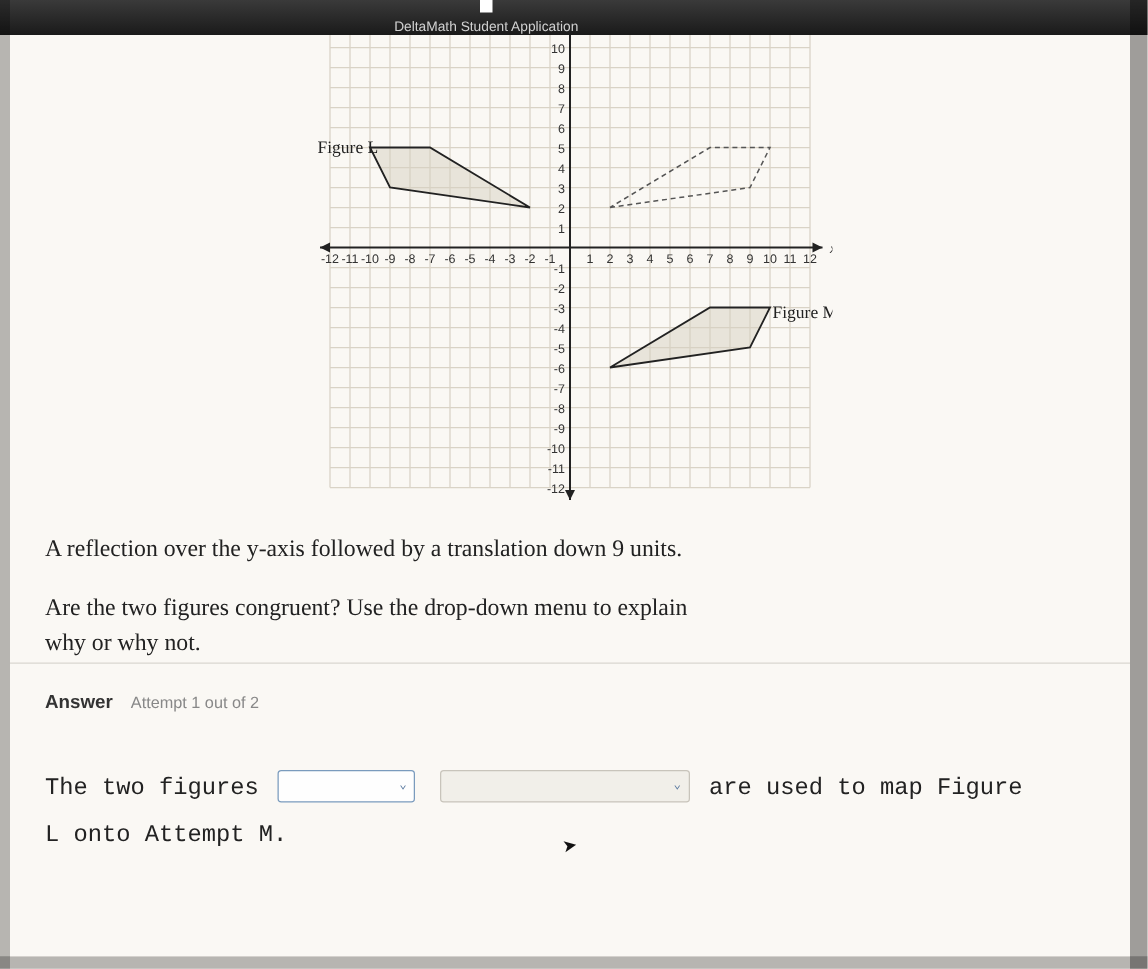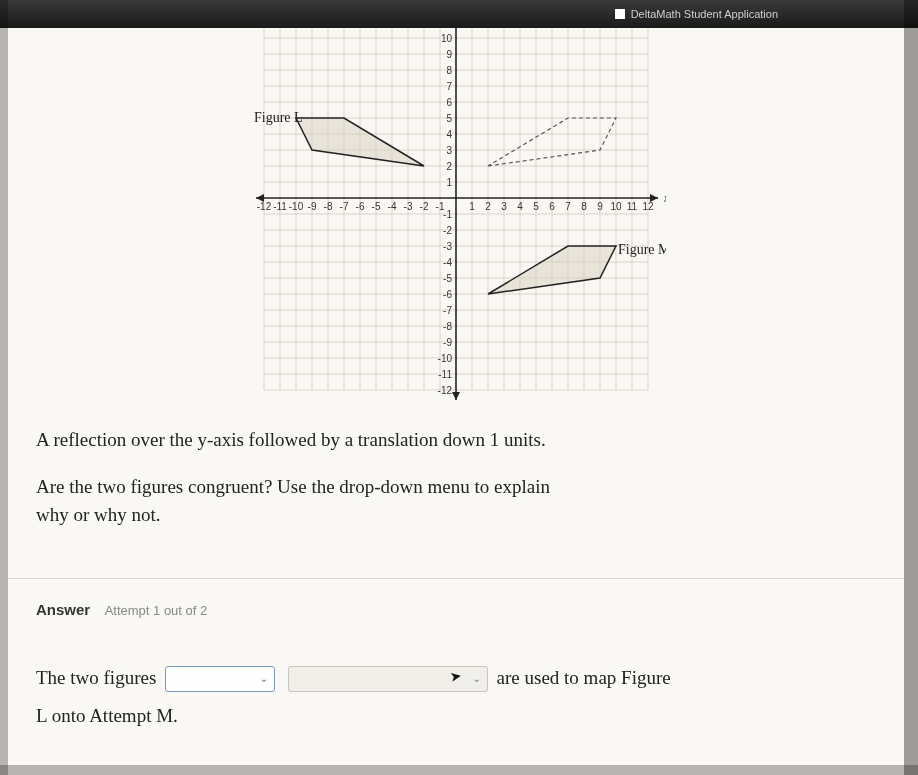--- a/index.html
+++ b/index.html
@@ -19,20 +19,21 @@
     height: 28px;
     background: linear-gradient(#3a3a3a, #1a1a1a);
     color: #d0d0d0;
     font-family: Arial, sans-serif;
     font-size: 11px;
     display: flex;
     align-items: center;
     justify-content: flex-end;
     padding-right: 140px;
     gap: 6px;
+    flex-direction: column;
   }
   .top-bar .square {
     width: 10px; height: 10px;
     background: #fff;
     display: inline-block;
   }
   .side-shadow-left {
     position:absolute; left:0; top:0; bottom:0; width:8px;
     background: rgba(0,0,0,0.25);
   }
@@ -69,21 +70,20 @@
     font-size: 10px;
     fill: #333;
   }
   .body-text {
     font-size: 19px;
     color: #222;
     margin: 18px 28px 0 28px;
     line-height: 1.5;
   }
   .answer-section {
-    margin-top: 48px;
     border-top: 1px solid #d9d6d0;
     padding: 22px 24px 0 28px;
   }
   .answer-head {
     font-family: Arial, sans-serif;
     color: #333;
   }
   .answer-head .lbl {
     font-weight: bold;
     font-size: 15px;
@@ -91,20 +91,21 @@
   }
   .answer-head .att {
     color: #888;
     font-size: 13px;
   }
   .answer-line {
     margin-top: 40px;
     font-size: 19px;
     color: #222;
     line-height: 2.0;
+    font-family: Liberation Mono, monospace;
   }
   .dropdown {
     display: inline-flex;
     align-items: center;
     justify-content: flex-end;
     padding: 2px 6px;
     border: 1px solid #7a9bbd;
     border-radius: 3px;
     background: #fefefe;
     height: 26px;
@@ -264,21 +265,21 @@
 
         <polygon points="242,266 354,250 370,218 322,218" fill="#d6cfbf" fill-opacity="0.5" stroke="#222" stroke-width="1.5"></polygon>
 
         <text x="8" y="94" class="figure-label">Figure L</text>
         <text x="372" y="226" class="figure-label">Figure M</text>
       </g>
     </svg>
   </div>
 
   <p class="body-text">
-    <span>A reflection over the y-axis followed by a translation down 1 units.</span>
+    <span>A reflection over the y-axis followed by a translation down 9 units.</span>
   </p>
 
   <p class="body-text" style="">
     <span>Are the two figures congruent? Use the drop-down menu to explain</span><br>
     <span>why or why not.</span>
   </p>
 
   <div class="answer-section">
     <div class="answer-head">
       <span class="lbl">Answer</span>

